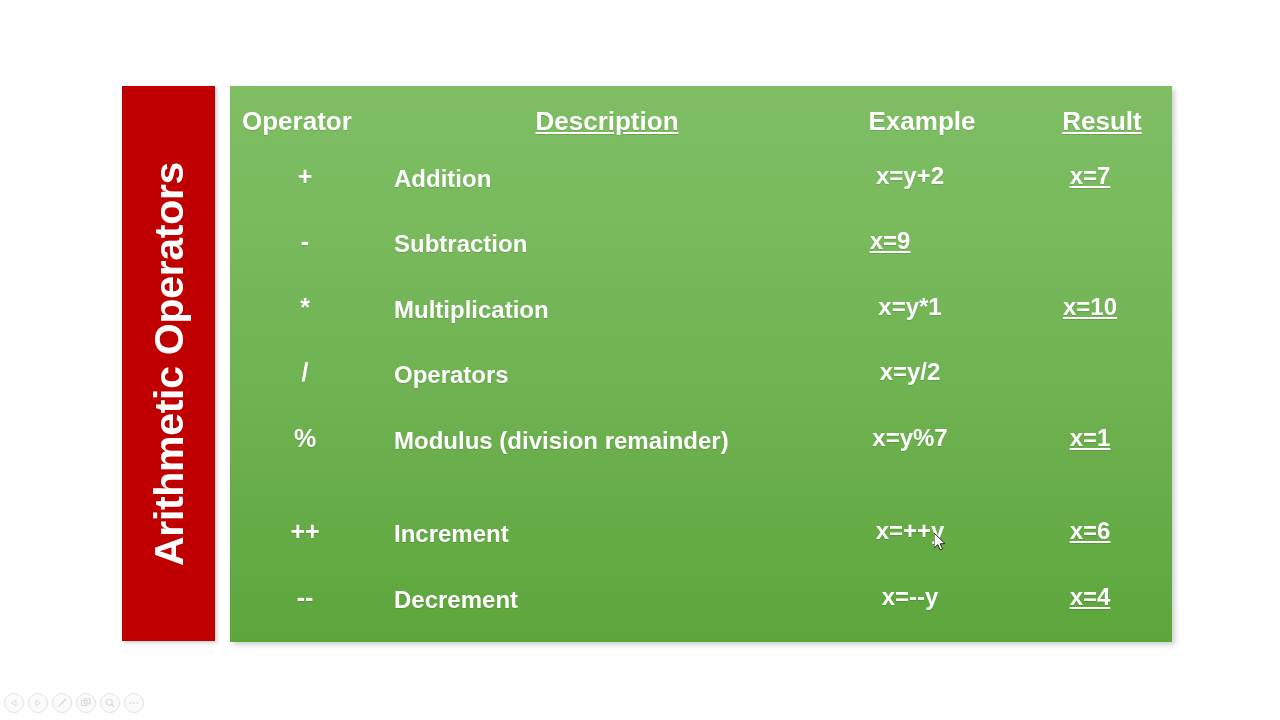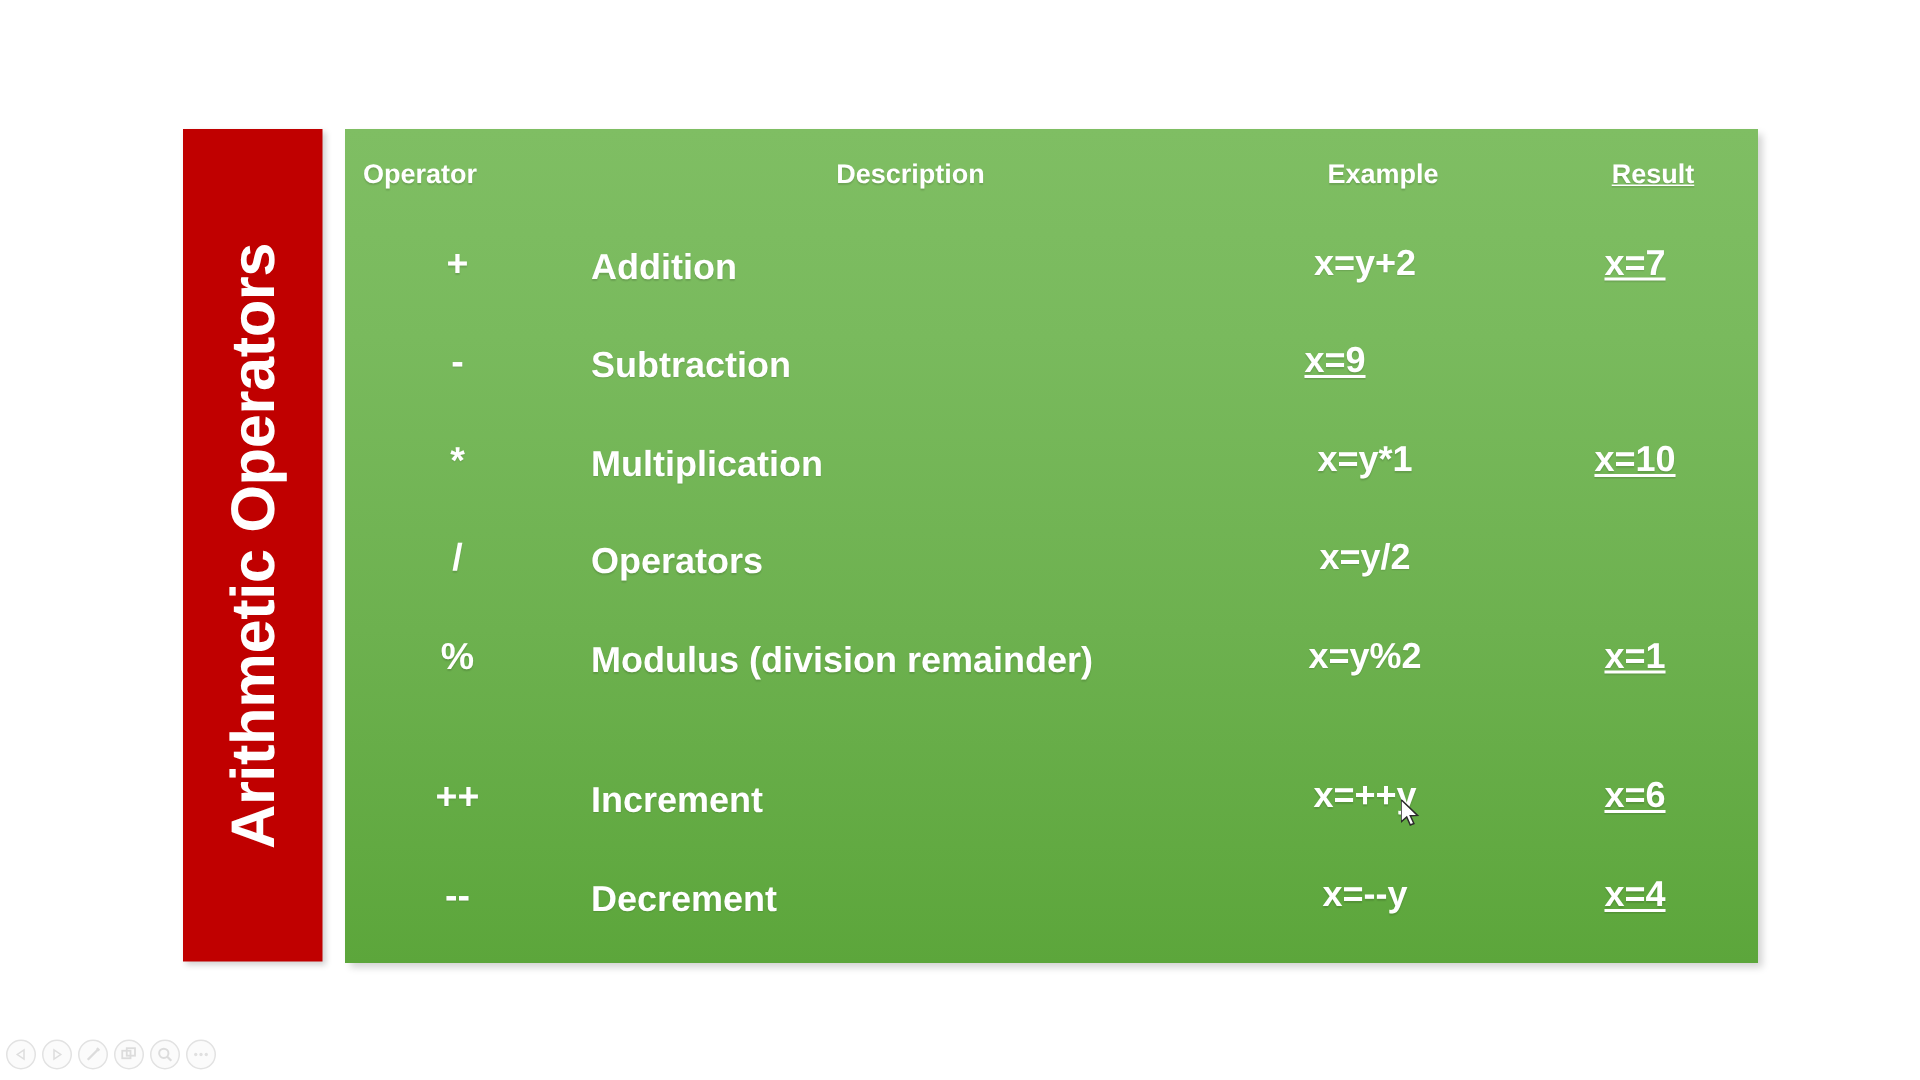--- a/index.html
+++ b/index.html
@@ -93,26 +93,26 @@
   .col-result {
     width: 160px;
     flex: 0 0 160px;
     text-align: center;
     text-decoration: underline;
   }
 
   
   #header-row {
     top: 20px;
-    font-size: 18px;
+    font-size: 26px;
     font-weight: bold;
     text-shadow: 0 1px 1px rgba(0,0,0,0.13);
   }
   #header-row .col-operator { text-align: left; padding-left: 12px; }
-  #header-row .col-description { text-align: center; padding-left: 0; }
+  #header-row .col-description { text-align: center; padding-left: 0; text-decoration: underline; }
 
   
   .body-row {
     font-size: 24px;
     font-weight: bold;
     text-shadow: 0 1px 1px rgba(0,0,0,0.13);
   }
   .body-row .col-operator { font-size: 25px; }
   .body-row .col-description { line-height: 1.42; }
 
@@ -190,21 +190,21 @@
 
     <div class="table-row body-row" style="top:272px;">
       <div class="col-operator">/</div>
       <div class="col-description">Operators</div>
       <div class="col-example">x=y/2</div>
     </div>
 
     <div class="table-row body-row" style="top:338px;">
       <div class="col-operator">%</div>
       <div class="col-description" style="padding-right:60px;">Modulus (division remainder)</div>
-      <div class="col-example">x=y%2</div>
+      <div class="col-example">x=y%7</div>
       <div class="col-result">x=1</div>
     </div>
 
     <div class="table-row body-row" style="top:431px;">
       <div class="col-operator">++</div>
       <div class="col-description">Increment</div>
       <div class="col-example">x=++y</div>
       <div class="col-result">x=6</div>
     </div>
 

